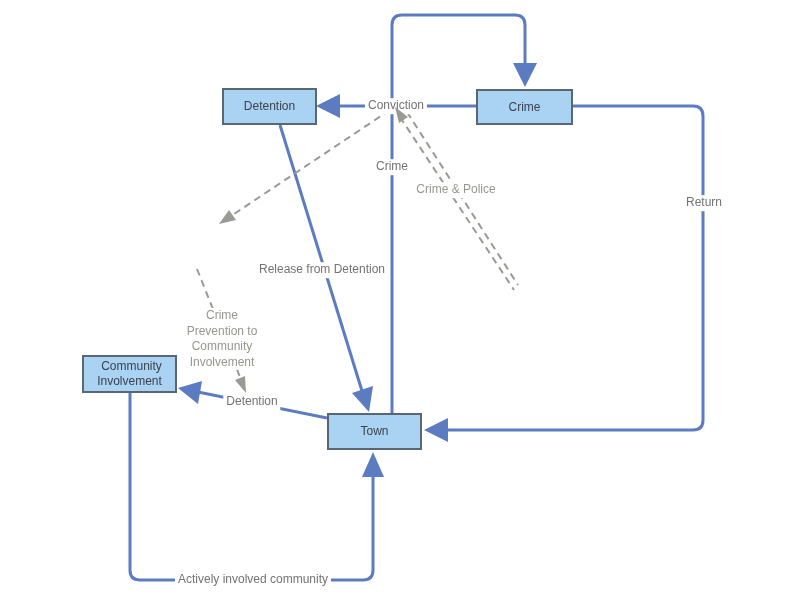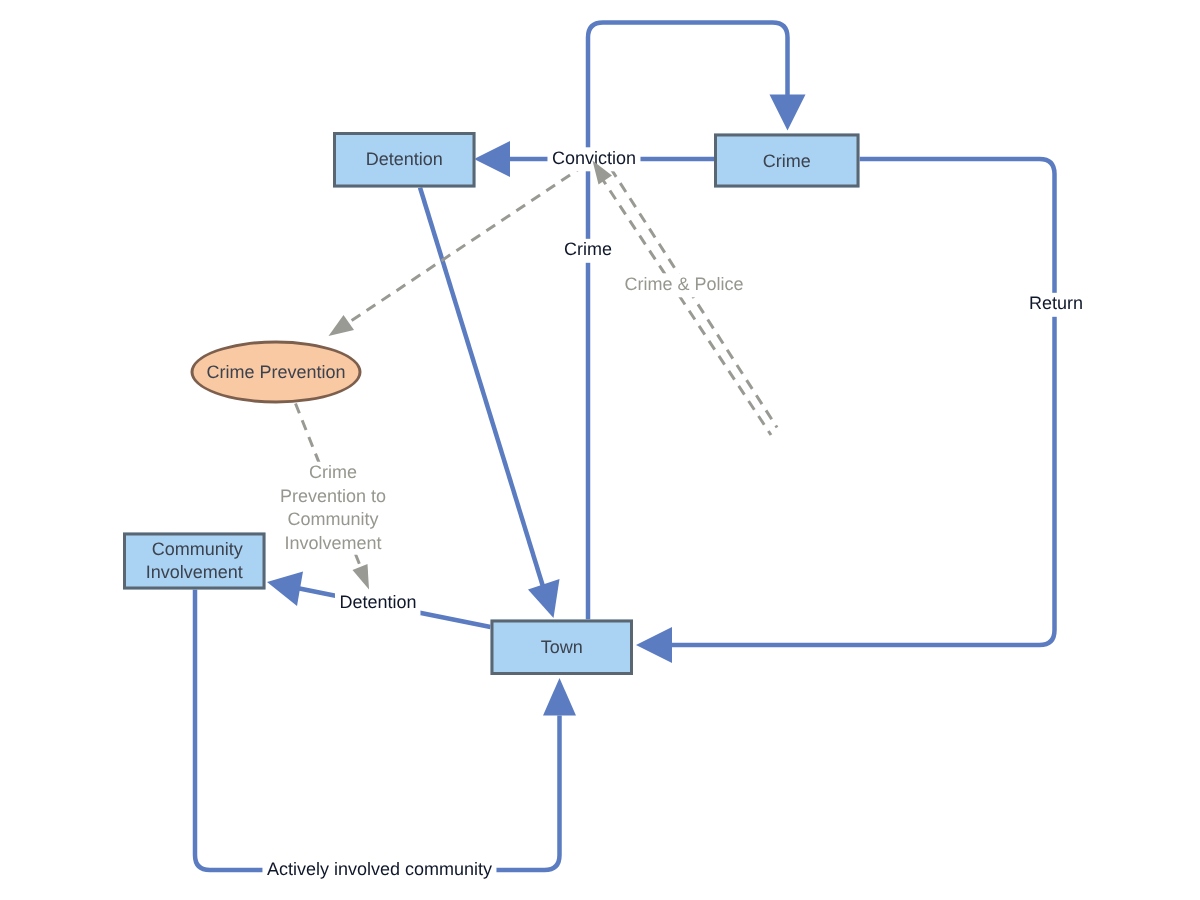--- a/index.html
+++ b/index.html
@@ -27,21 +27,21 @@
   #node-community{left:82px;top:355px;width:95px;height:38px;}
   #node-town{left:327px;top:413px;width:95px;height:37px;}
   #node-crime-prevention{left:127px;top:227px;width:114px;height:42px;font-size:12px;}
   #node-police-intervention{left:478px;top:289px;width:114px;height:46px;}
   
   .edge-label{
     position:absolute;z-index:2;transform:translate(-50%,-50%);
     background:#ffffff;padding:0 3px;font-size:12px;white-space:nowrap;
     text-align:center;line-height:1.3;
   }
-  .lbl-blue{color:#0f172a;}
+  .lbl-blue{color:#737373;}
   .lbl-gray{color:#97978f;}
   #lbl-conviction{left:396px;top:106px;}
   #lbl-crime{left:392px;top:167px;}
   #lbl-return{left:704px;top:203px;}
   #lbl-release{left:322px;top:270px;}
   #lbl-membership{left:252px;top:402px;}
   #lbl-actively{left:253px;top:580px;}
   #lbl-crime-police{left:456px;top:190px;}
   #lbl-cp-to-ci{left:222px;top:339px;white-space:normal;width:110px;}
 </style>
@@ -71,20 +71,21 @@
       <path d="M 390 110 L 228 218"></path>
       <path d="M 197 269 L 242 382"></path>
       <path d="M 400 117 L 514 290"></path>
       <path d="M 407 112 L 518 285"></path>
     </g>
   </svg>
 
   <div class="edge-label lbl-blue" id="lbl-conviction">Conviction</div>
   <div class="edge-label lbl-blue" id="lbl-crime">Crime</div>
   <div class="edge-label lbl-blue" id="lbl-return">Return</div>
+  <div class="edge-label lbl-blue" id="lbl-release">Release from Detention</div>
   <div class="edge-label lbl-blue" id="lbl-membership">Detention</div>
   <div class="edge-label lbl-blue" id="lbl-actively">Actively involved community</div>
   <div class="edge-label lbl-gray" id="lbl-crime-police">Crime &amp; Police</div>
   <div class="edge-label lbl-gray" id="lbl-cp-to-ci">
     <span>Crime</span><br>
     <span>Prevention to</span><br>
     <span>Community</span><br>
     <span>Involvement</span>
   </div>
 
@@ -108,18 +109,15 @@
     <span>
       <span>Community</span><br>
       <span>Involvement</span>
     </span>
   </div>
 
   <div class="node rect-node" id="node-town">
     <span>Town</span>
   </div>
 
-  <div class="node ellipse-node" id="node-crime-prevention">
-    <span>Crime Prevention</span>
-  </div>
 
 
 </div>
 
 </body></html>

